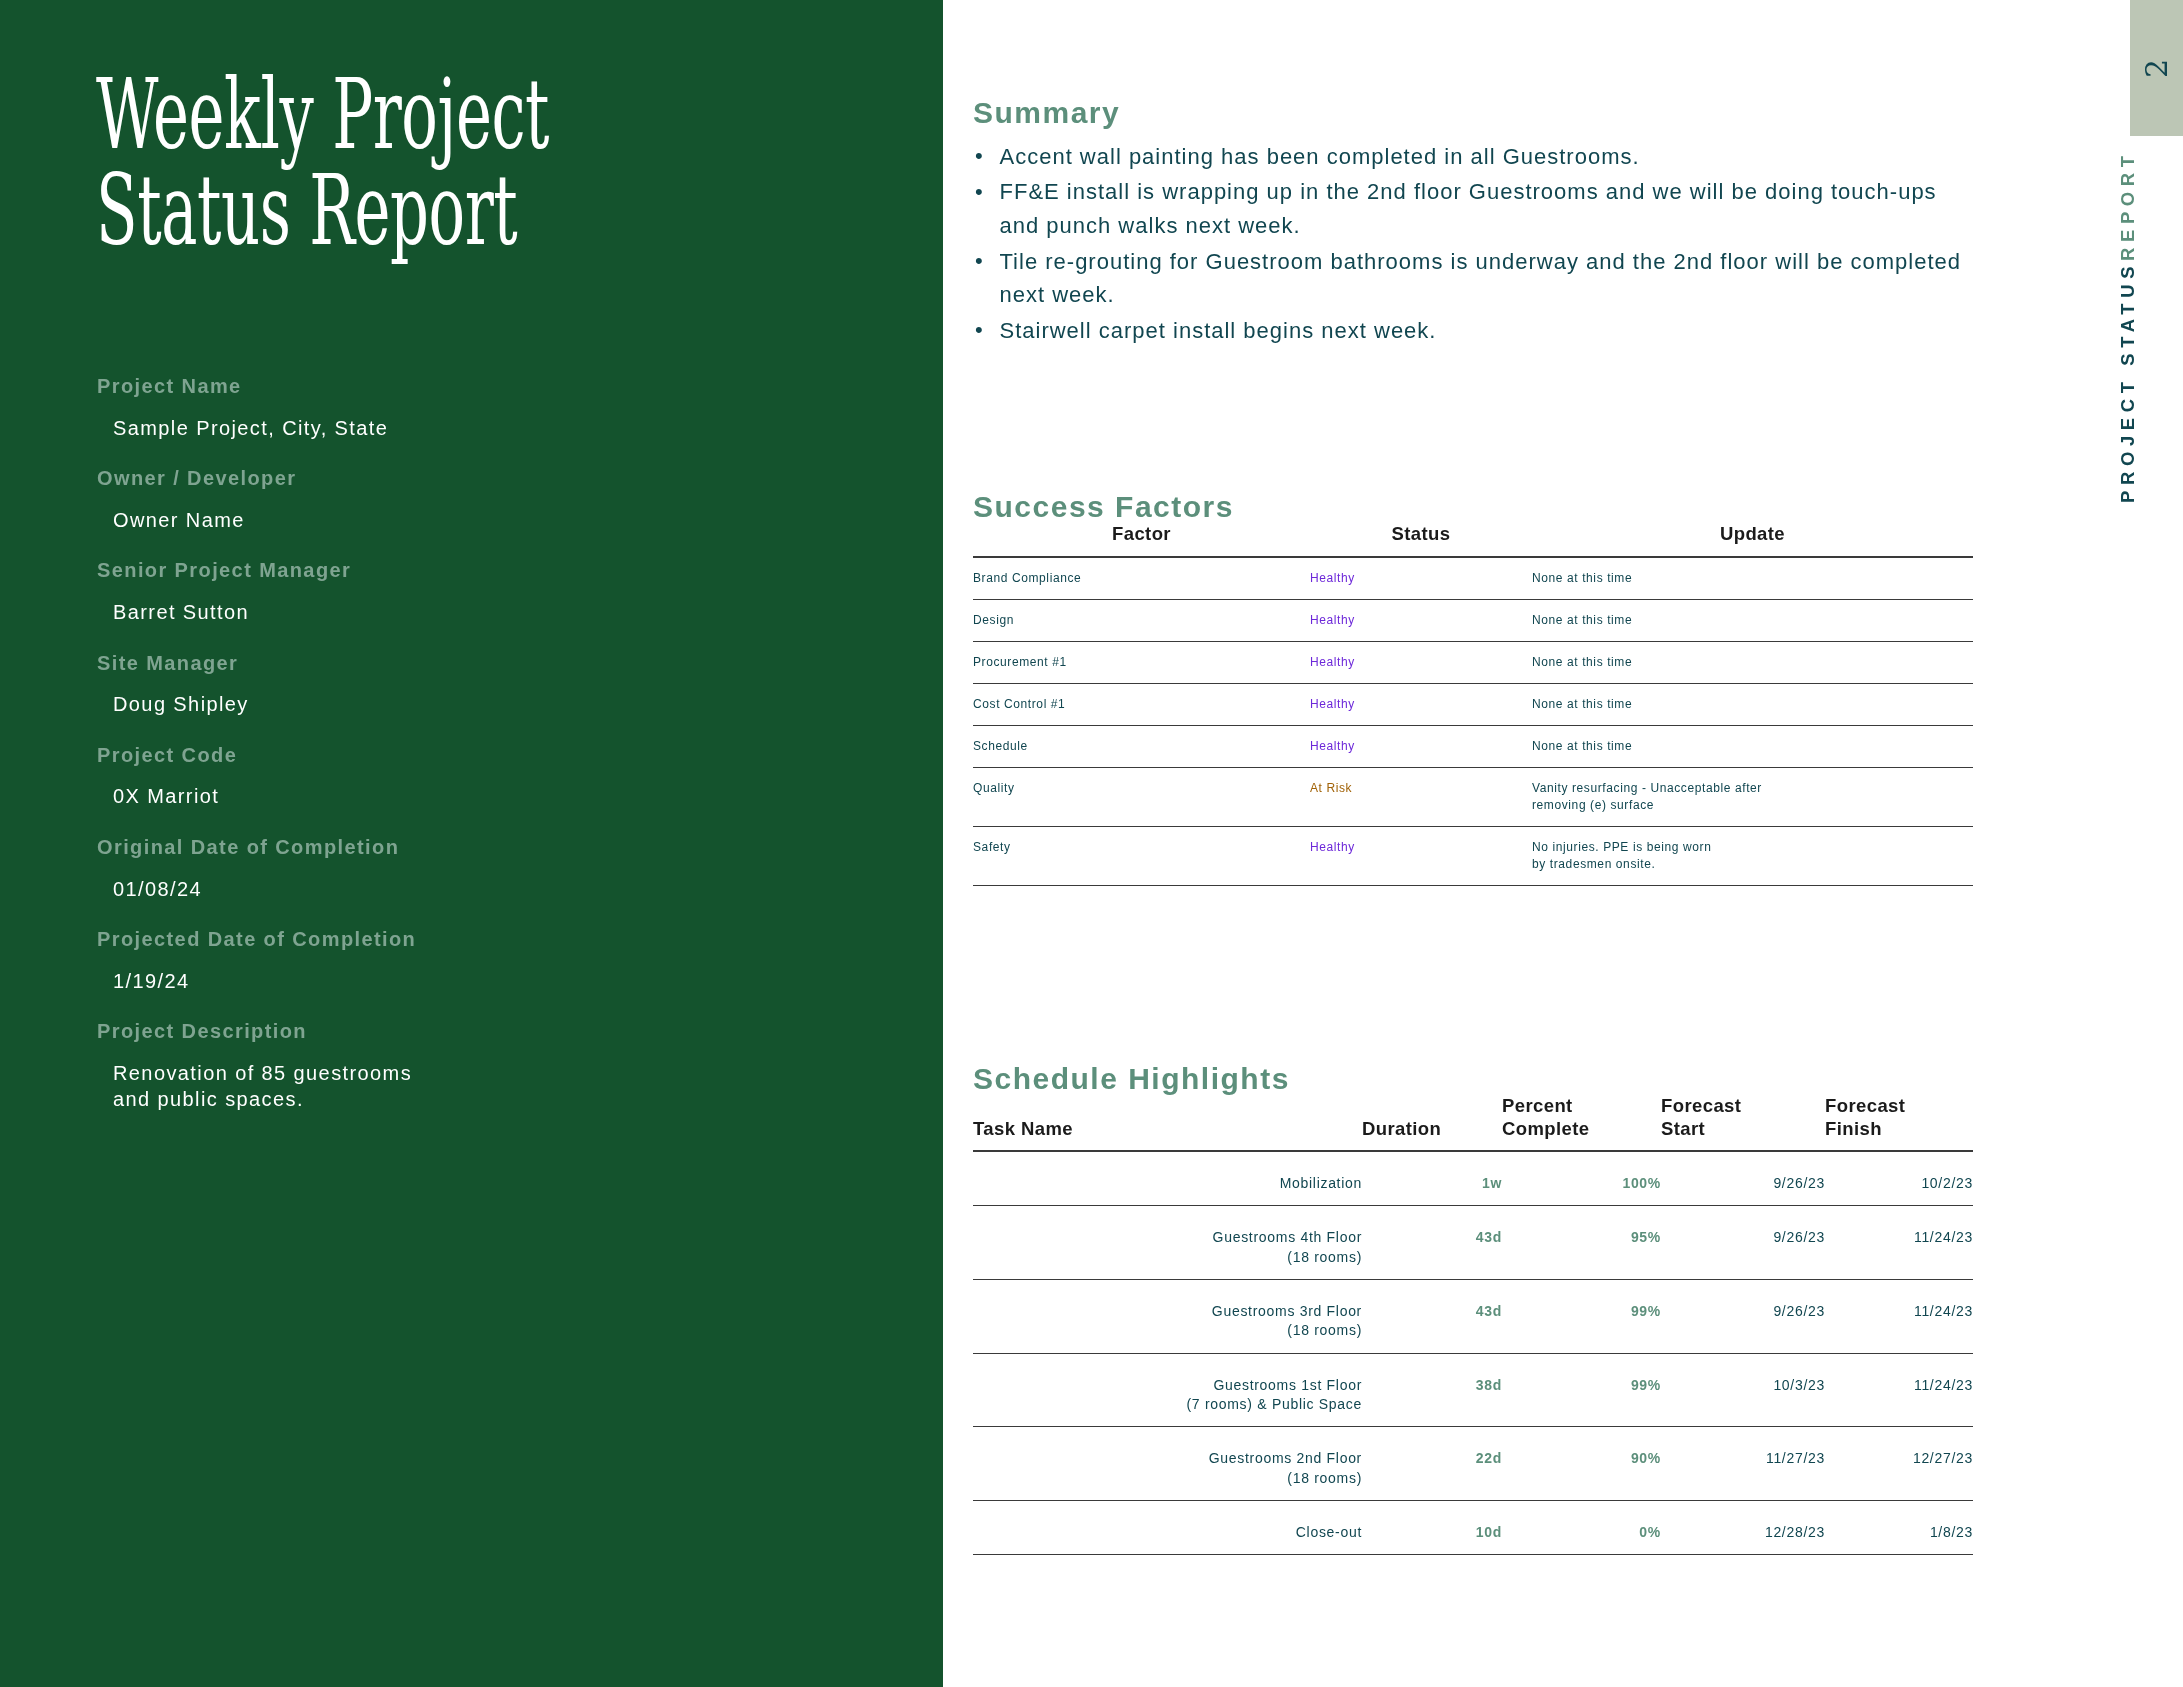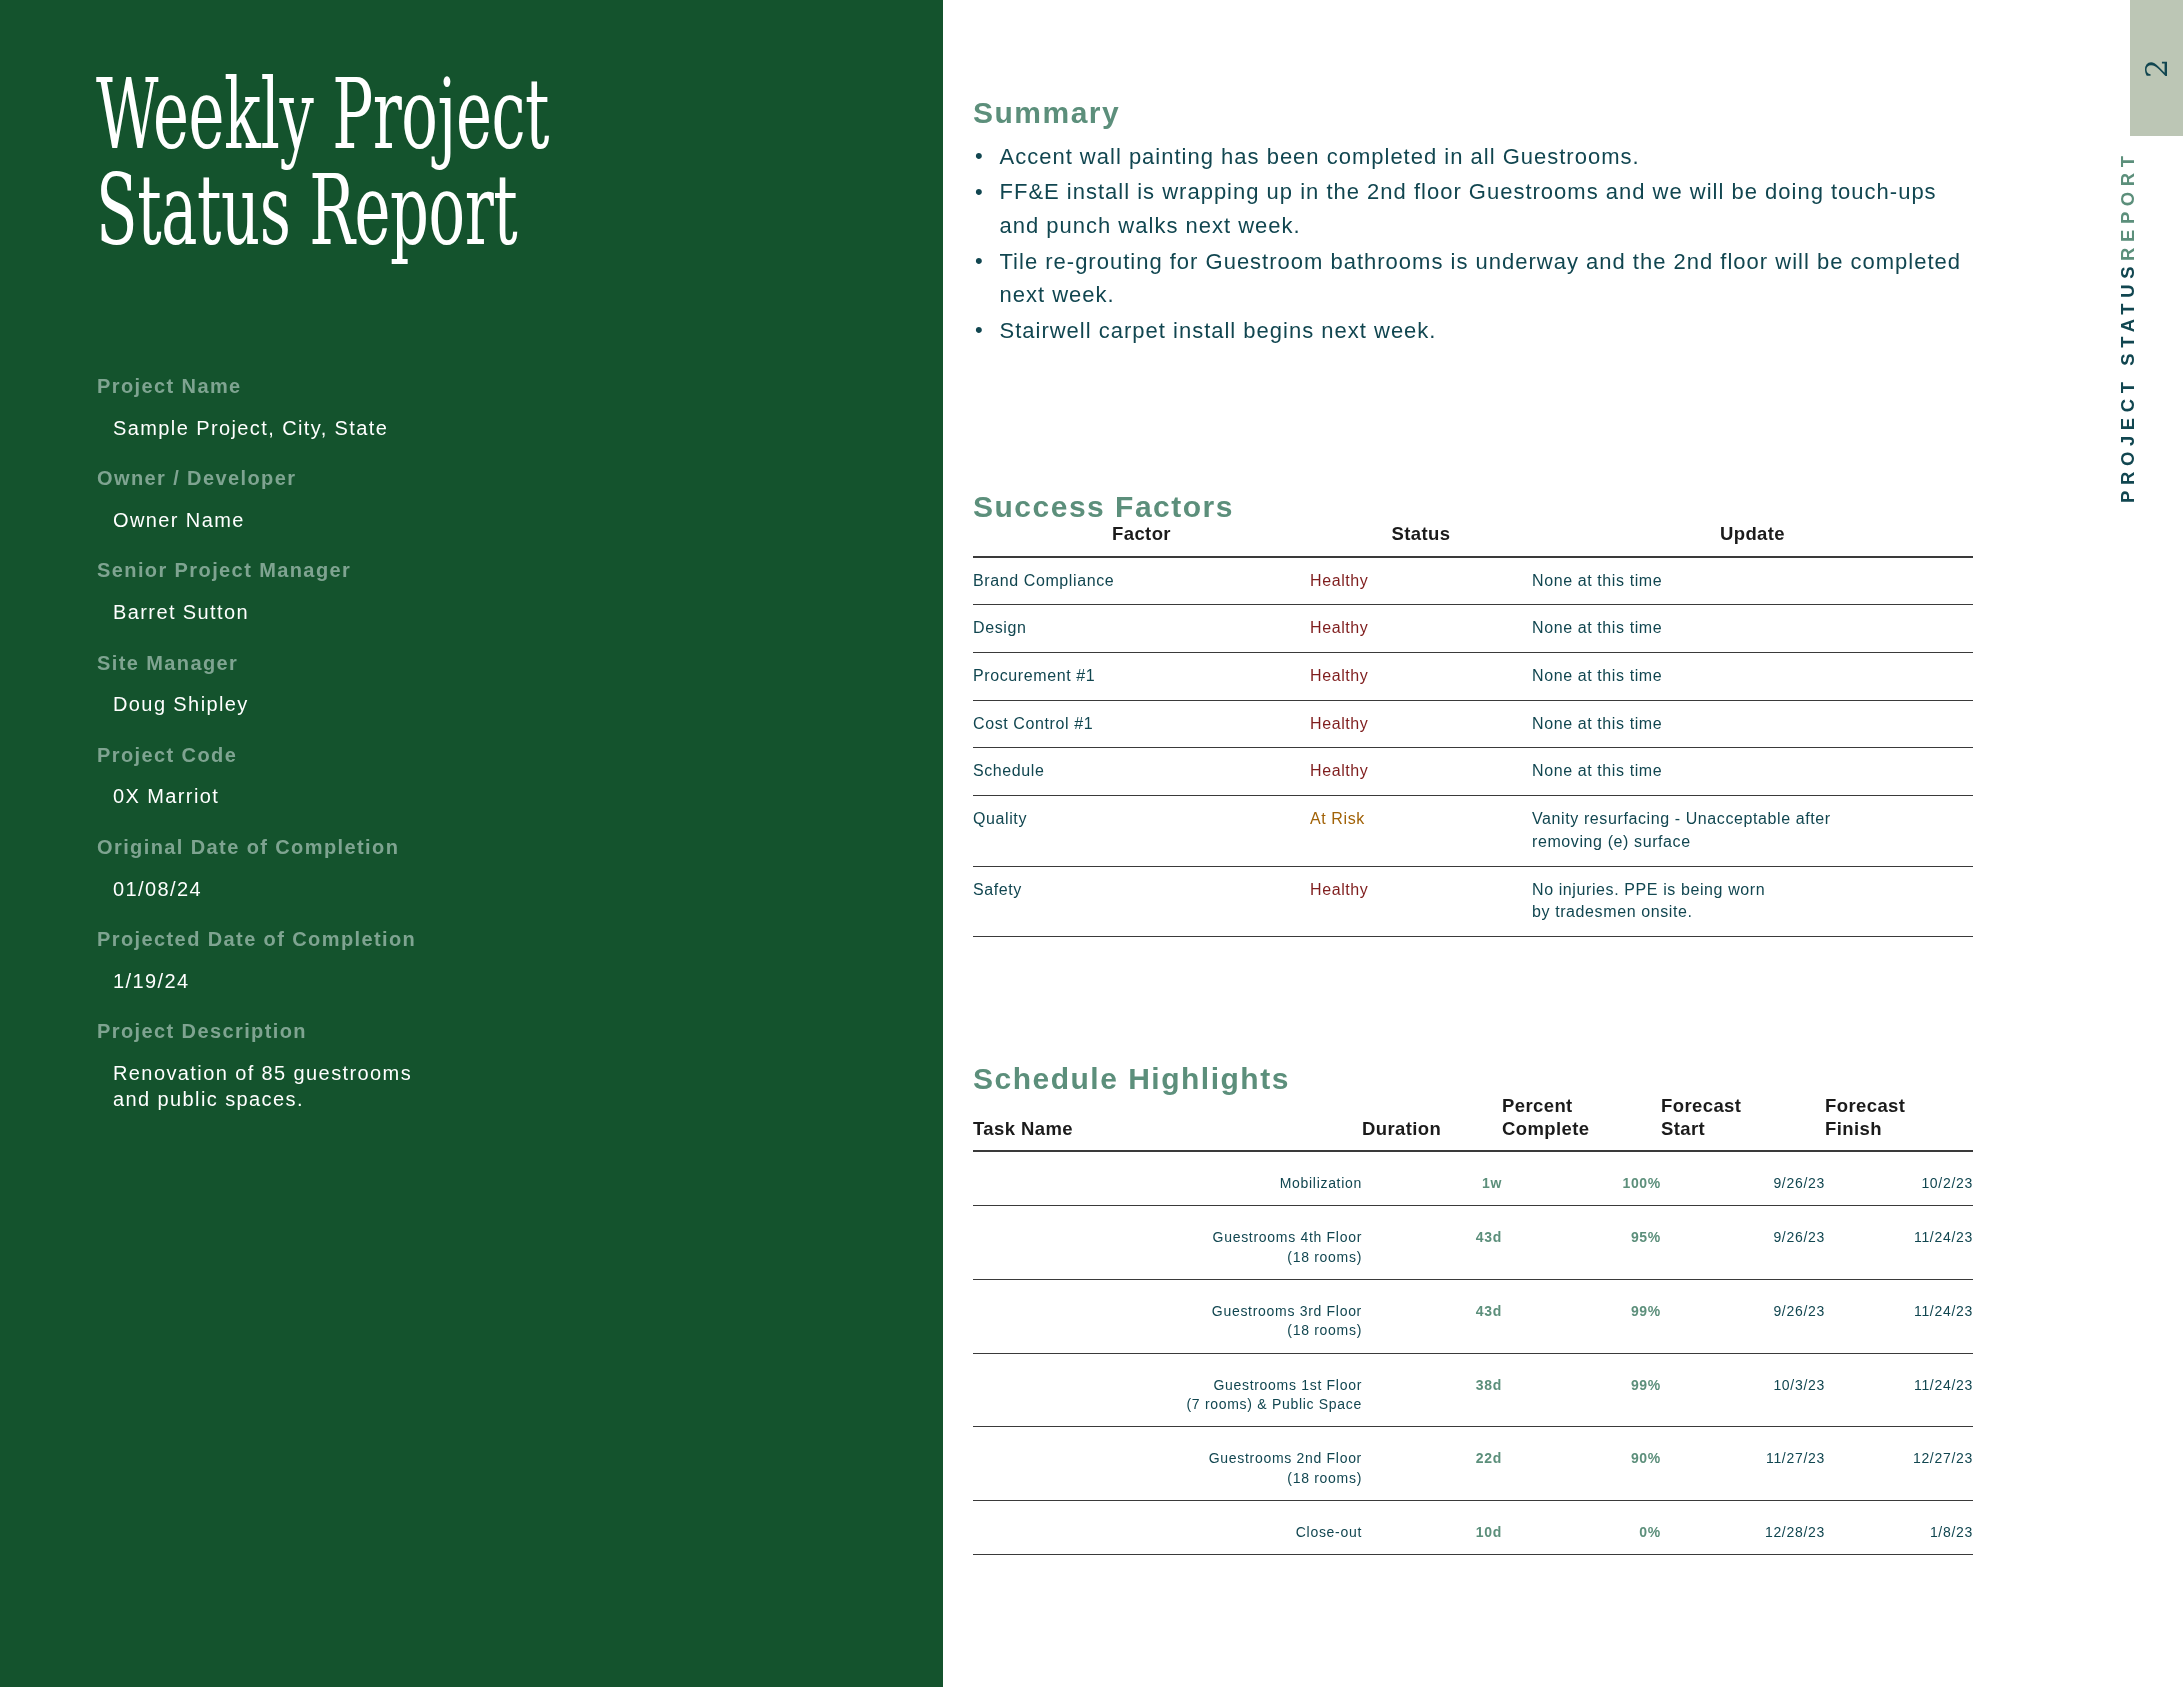--- a/index.html
+++ b/index.html
@@ -94,29 +94,29 @@
     color:#1b1b1b;
     font-size:18.5px;
     font-weight:700;
     letter-spacing:0.4px;
     padding:0 0 10.6px 0;
     vertical-align:bottom;
     border-bottom:2.6px solid #3a3a3a;
   }
   .sf-table td{
     text-align:left;
-    font-size:16px;
+    font-size:12px;
     letter-spacing:0.6px;
     line-height:1.42;
     color:#114650;
     padding:12px 0 12px 0;
     vertical-align:top;
     border-bottom:1.3px solid #3a3a3a;
   }
-  .sf-table td.status-healthy{color:#7f1d1d;margin-top:40px;}
+  .sf-table td.status-healthy{color:#6d28d9;margin-top:40px;}
   .sf-table td.status-atrisk{color:#a16207;}
   .sf-table .c-factor{width:337px;}
   .sf-table .c-status{width:222px;}
   .sf-table .c-update{width:441px;}
 
   
   .sh-wrap{position:absolute;left:0;top:1062px;width:1006px;}
   .sh-table{margin-top:0;}
   .sh-table th{
     text-align:left;

